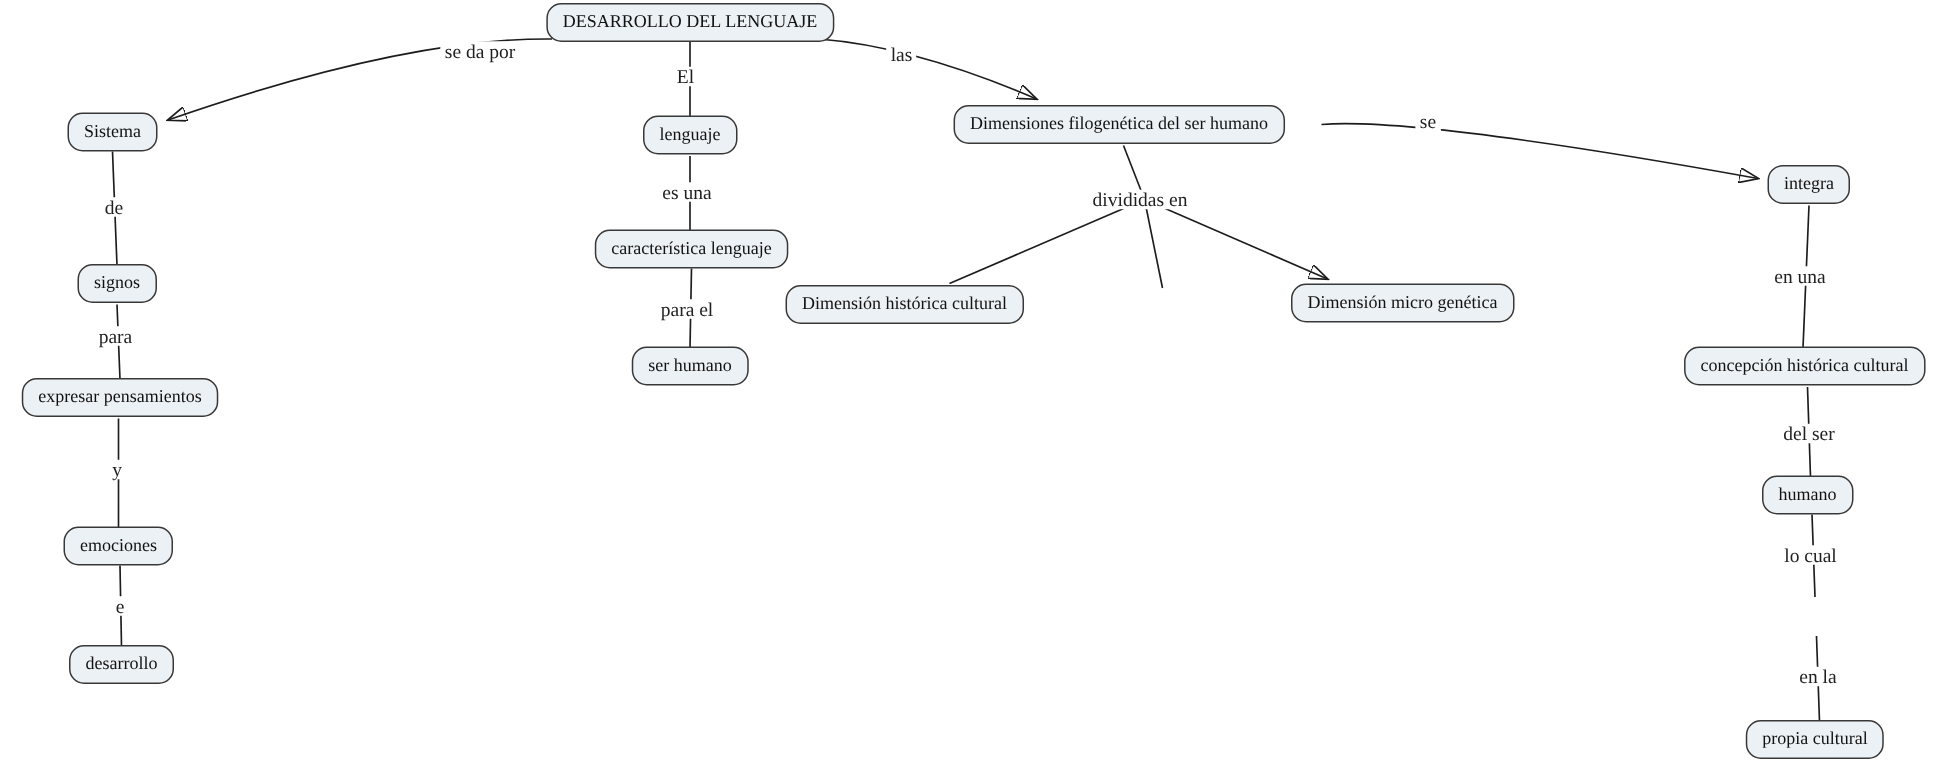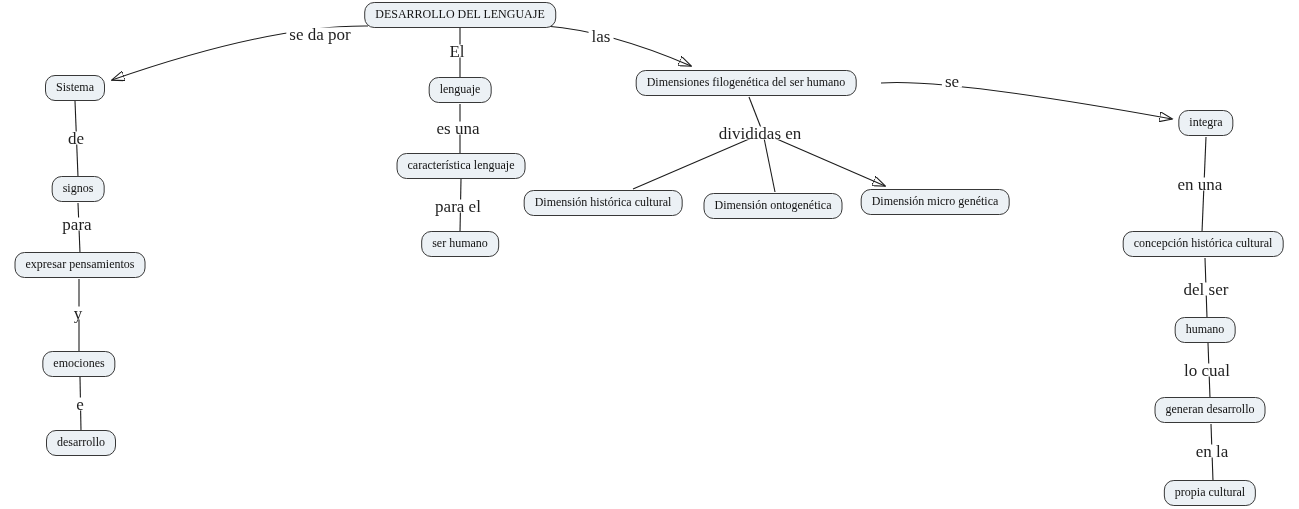--- a/index.html
+++ b/index.html
@@ -31,21 +31,21 @@
     color:var(--text);
     white-space:nowrap;
     text-align:center;
     box-sizing:border-box;
   }
   .link-label{
     position:absolute;
     transform:translate(-50%,-50%);
     background:var(--background);
     padding:0 3px;
-    font-size:17px;
+    font-size:13px;
     line-height:13px;
     color:#1f1f1f;
     white-space:nowrap;
   }
 </style>
 </head>
 <body>
 
 <div class="canvas">
 
@@ -79,26 +79,24 @@
   <div class="node" style="left:75px;top:75px">Sistema</div>
   <div class="node" style="left:78px;top:176px">signos</div>
   <div class="node" style="left:80px;top:252px">expresar pensamientos</div>
   <div class="node" style="left:79px;top:351px">emociones</div>
   <div class="node" style="left:81px;top:430px">desarrollo</div>
   <div class="node" style="left:460px;top:77px">lenguaje</div>
   <div class="node" style="left:461px;top:153px">característica lenguaje</div>
   <div class="node" style="left:460px;top:231px">ser humano</div>
   <div class="node" style="left:603px;top:190px">Dimensión histórica cultural</div>
   <div class="node" style="left:746px;top:70px">Dimensiones filogenética del ser humano</div>
-  <div class="node" style="left:773px;top:193px">Dimensión ontogenética</div>
   <div class="node" style="left:935px;top:189px">Dimensión micro genética</div>
   <div class="node" style="left:1206px;top:110px">integra</div>
   <div class="node" style="left:1203px;top:231px">concepción histórica cultural</div>
   <div class="node" style="left:1205px;top:317px">humano</div>
-  <div class="node" style="left:1210px;top:397px">generan desarrollo</div>
   <div class="node" style="left:1210px;top:480px">propia cultural</div>
 
   <div class="link-label" style="left:320px;top:34px">se da por</div>
   <div class="link-label" style="left:457px;top:51px">El</div>
   <div class="link-label" style="left:601px;top:36px">las</div>
   <div class="link-label" style="left:458px;top:128px">es una</div>
   <div class="link-label" style="left:458px;top:206px">para el</div>
   <div class="link-label" style="left:76px;top:138px">de</div>
   <div class="link-label" style="left:77px;top:224px">para</div>
   <div class="link-label" style="left:78px;top:313px">y</div>

